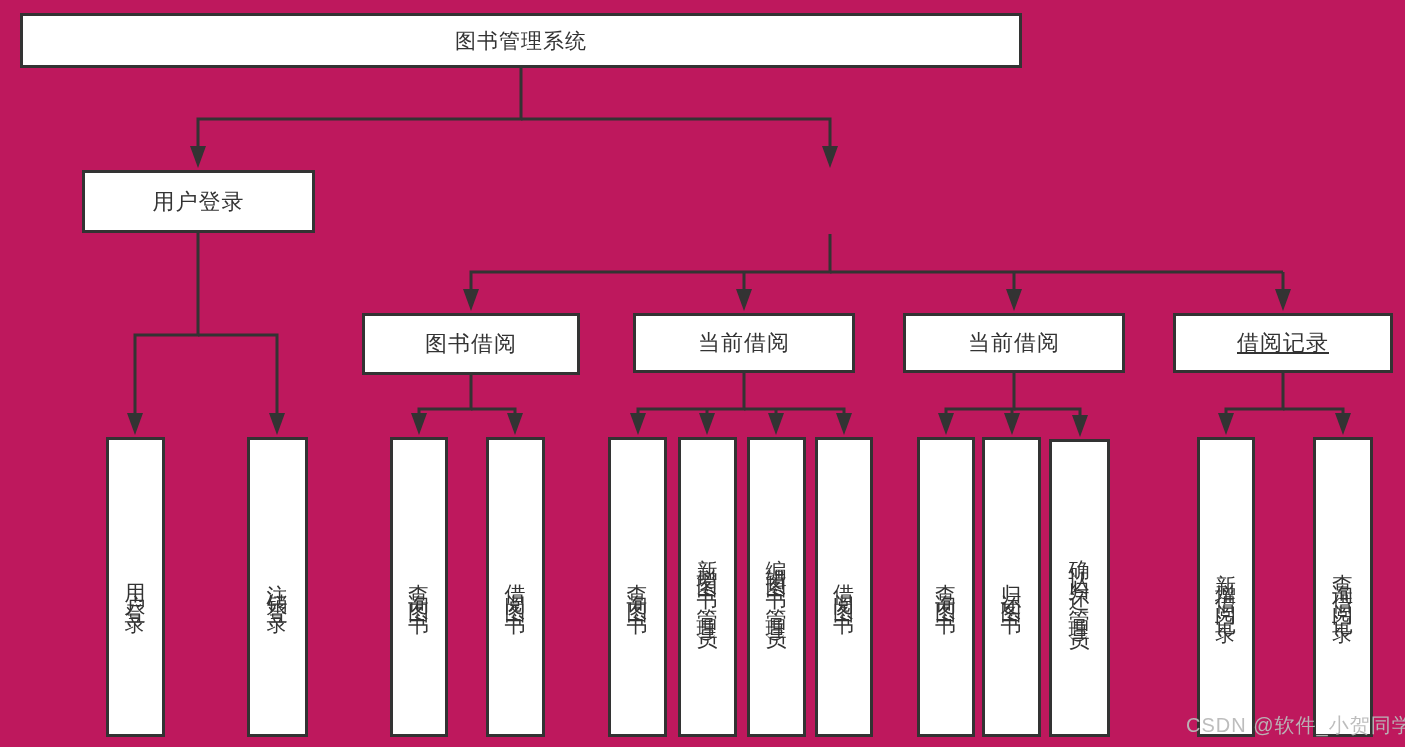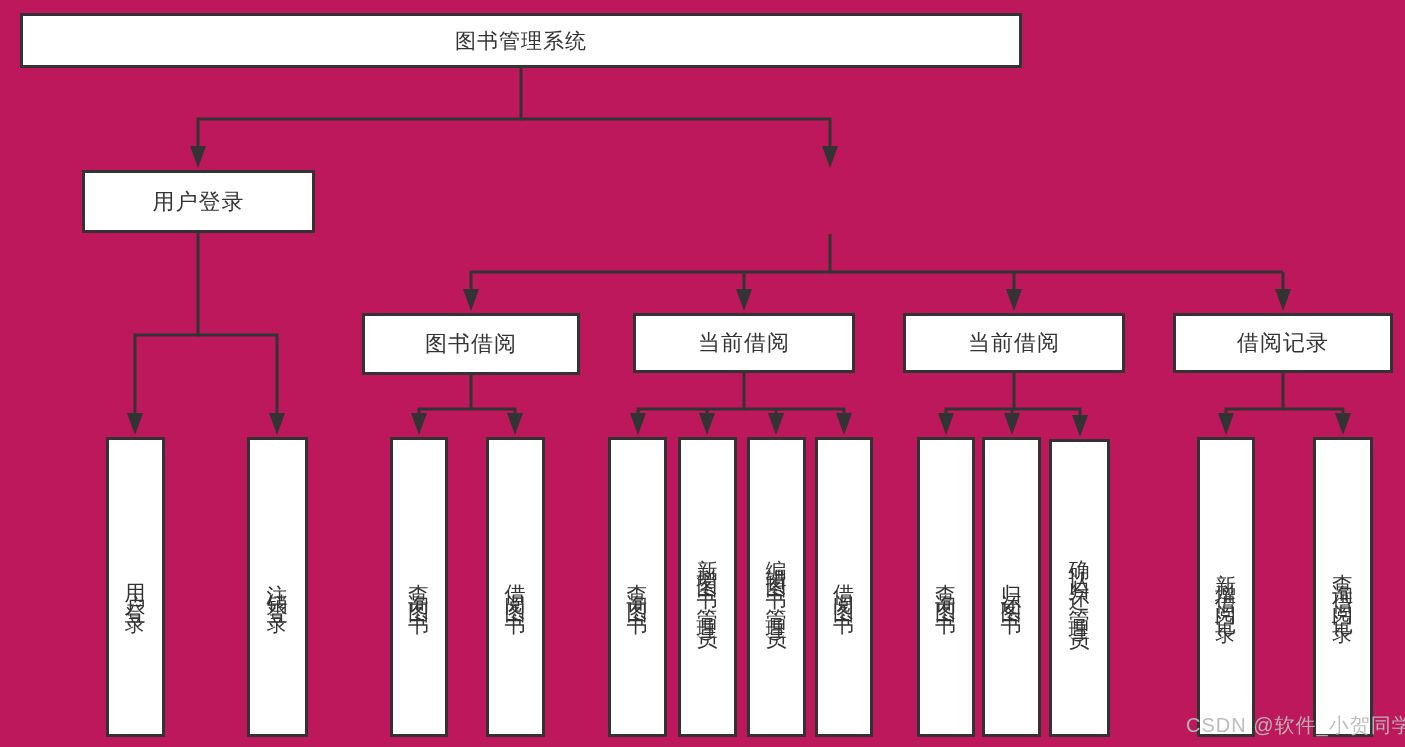--- a/index.html
+++ b/index.html
@@ -120,21 +120,21 @@
 
   <div class="node" style="left:362px;top:313px;width:218px;height:62px;">
     <span class="h-label">图书借阅</span>
   </div>
   <div class="node" style="left:633px;top:313px;width:222px;height:60px;">
     <span class="h-label">当前借阅</span>
   </div>
   <div class="node" style="left:903px;top:313px;width:222px;height:60px;">
     <span class="h-label">当前借阅</span>
   </div>
-  <div class="node" style="left:1173px;top:313px;width:220px;height:60px;">
+  <div class="node" style="left:1173px;top:313px;width:220px;height:60px;text-decoration:underline;">
     <span class="h-label">借阅记录</span>
   </div>
 
   <div class="node leaf" style="left:106px;top:437px;width:59px;height:300px;">
     <span class="v-label">用户登录</span>
   </div>
   <div class="node leaf" style="left:247px;top:437px;width:61px;height:300px;">
     <span class="v-label">注销登录</span>
   </div>
 

